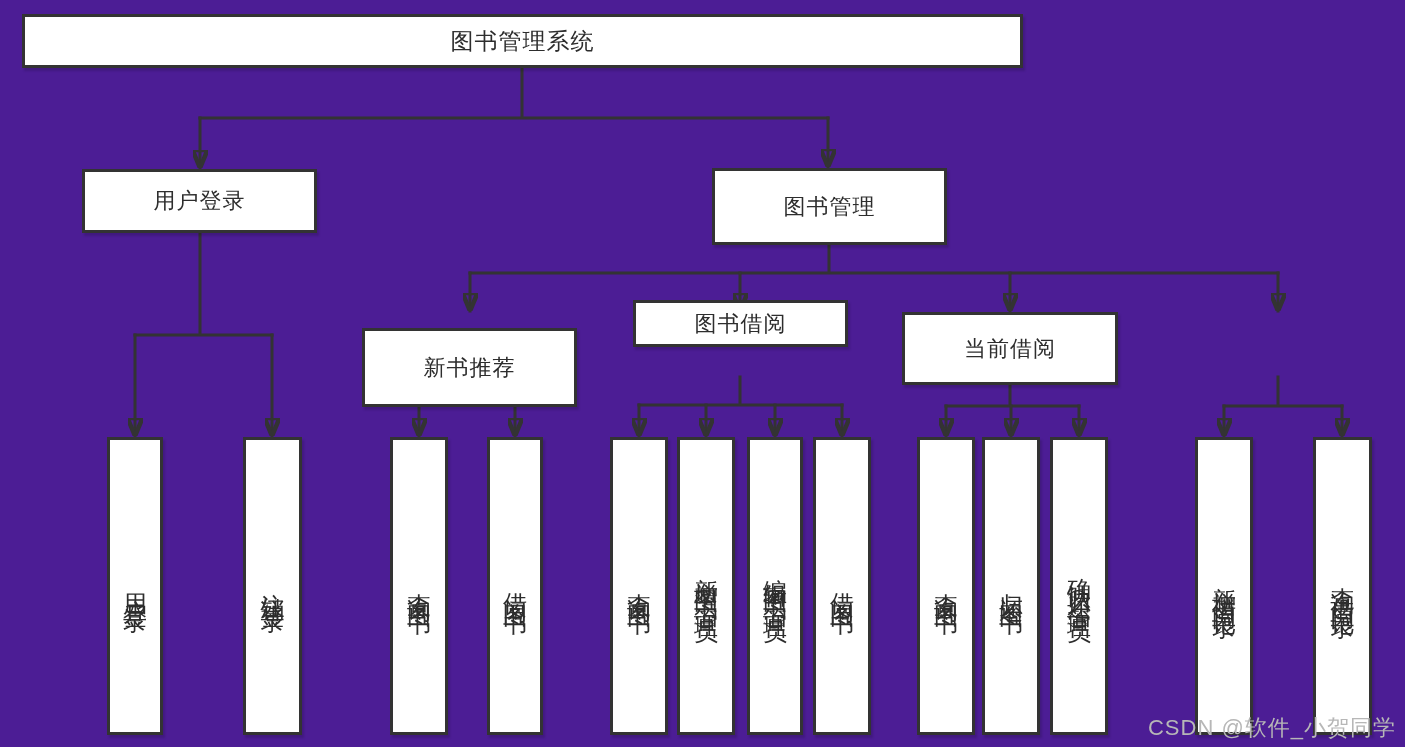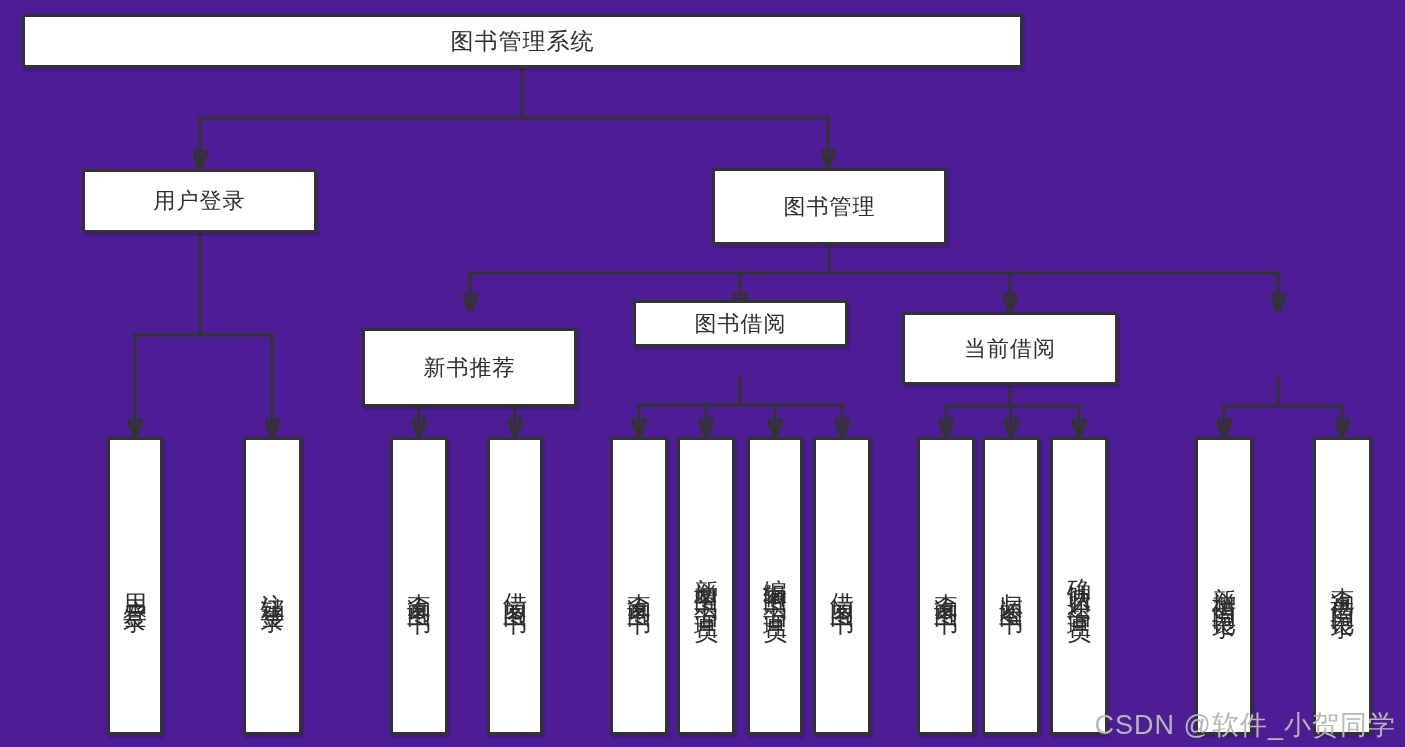--- a/index.html
+++ b/index.html
@@ -21,21 +21,21 @@
   .hbox{font-size:22px;letter-spacing:1px;}
   .root{font-size:23px;}
   .leaf{padding:4px 0;}
   .leaf .vtext{
     writing-mode:vertical-rl;
     font-size:24px;line-height:1;letter-spacing:6px;
     text-align:center;
   }
   .watermark{
     position:absolute;right:9px;bottom:4px;
-    font-size:27px;color:var(--watermark,#b7b7b7);
+    font-size:22px;color:var(--watermark,#b7b7b7);
     letter-spacing:1px;white-space:nowrap;
   }
 </style>
 </head>
 <body style="--line: #333333; --text: #2d2d2d; --watermark: #b7b7b7; --box-bg: #ffffff;">
 
 <div class="stage">
 
   <svg class="wires" width="1405" height="747" viewBox="0 0 1405 747">
     <defs>

